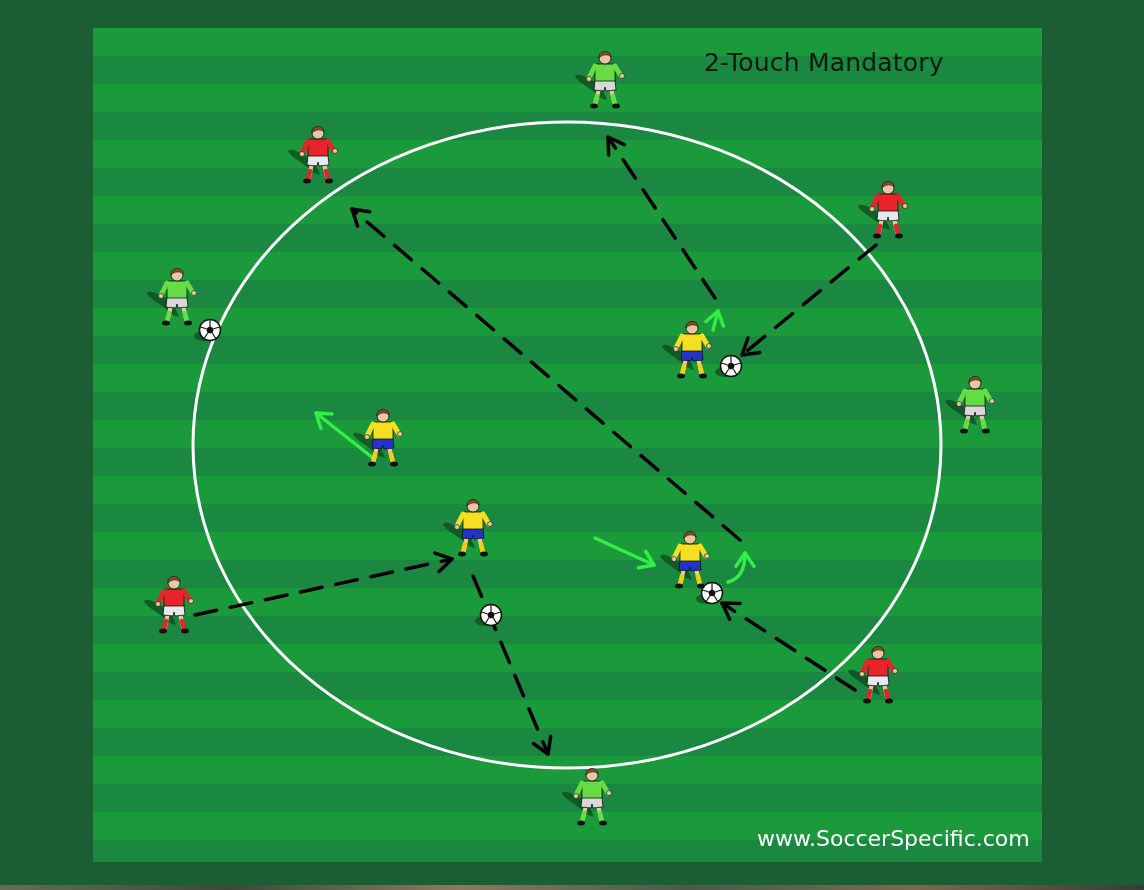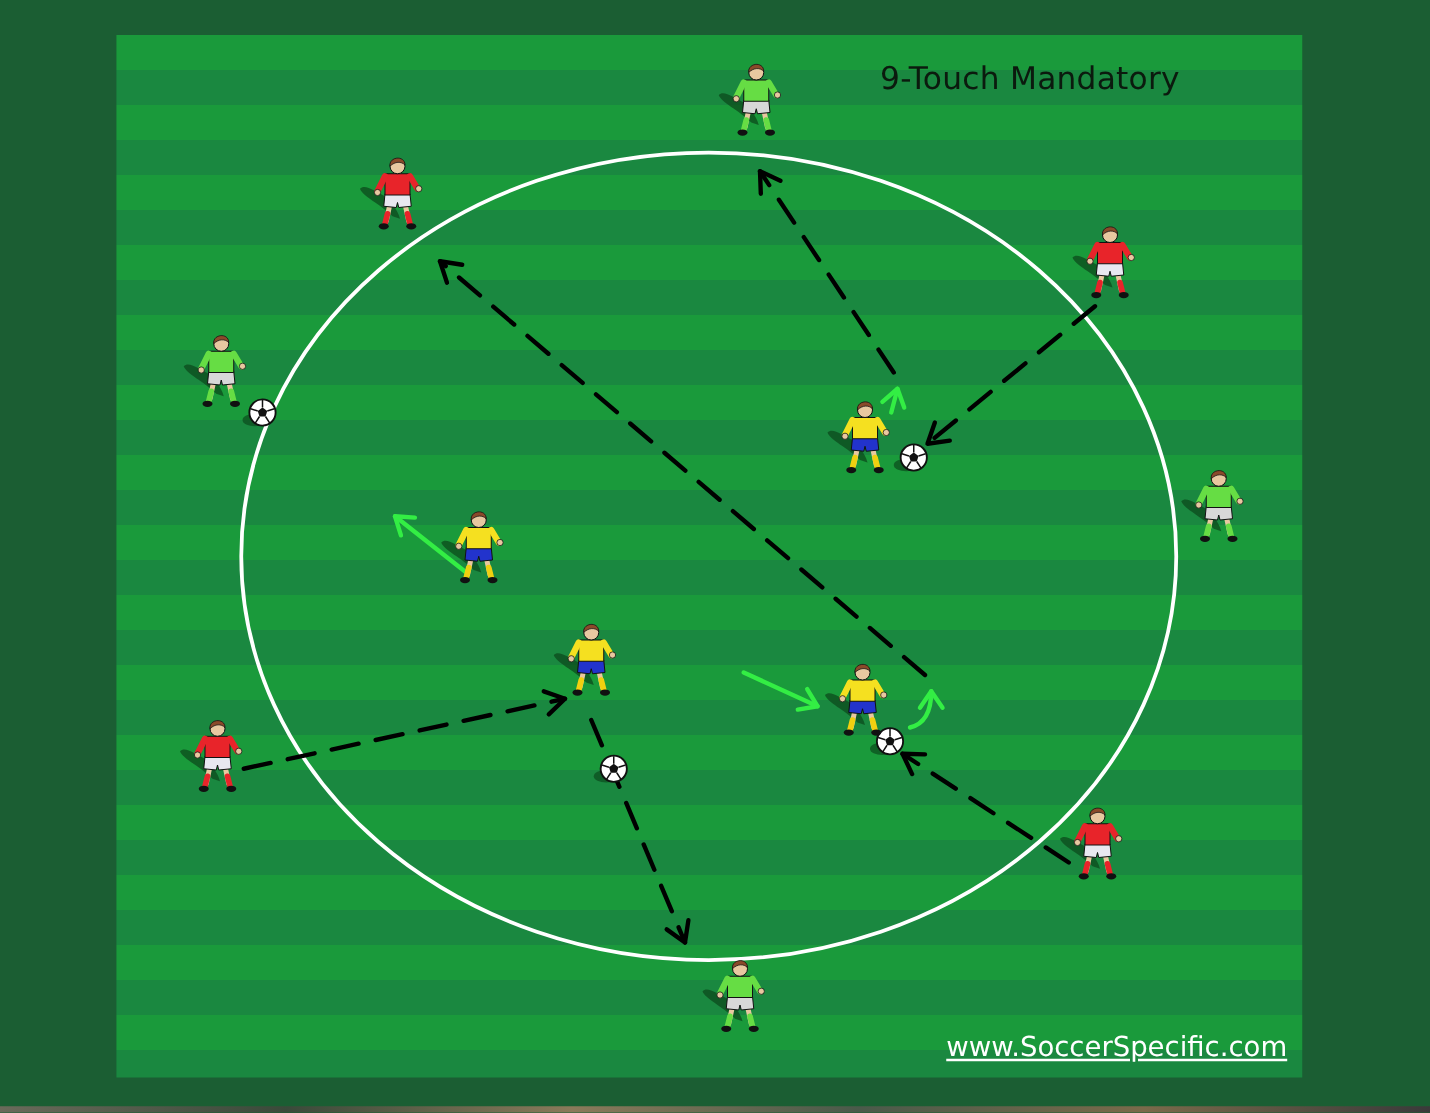--- a/index.html
+++ b/index.html
@@ -22,21 +22,20 @@
   #diagram-svg { position:absolute; left:0; top:0; width:1144px; height:890px; }
   #title-text {
     position:absolute; left:704px; top:48px;
     font-size:25px; color:#0b1a0e; white-space:nowrap;
     font-family:"DejaVu Sans", sans-serif; letter-spacing:0.2px;
   }
   #watermark {
     position:absolute; left:757px; top:826px;
     font-size:22px; color:#ffffff; white-space:nowrap;
     font-family:"DejaVu Sans", sans-serif;
-    text-decoration:underline;
   }
 </style>
 </head>
 <body>
 
 <div id="field">
   <div id="stripes">
       <div class="stripe" style="top: 0px; height: 28px; background: rgb(26, 154, 59);"></div>
       <div class="stripe" style="top: 28px; height: 28px; background: rgb(26, 136, 64);"></div>
       <div class="stripe" style="top: 56px; height: 28px; background: rgb(26, 154, 59);"></div>
@@ -306,15 +305,15 @@
         <path d="M-10,-16 L10,-16 L10,1 L-10,1 Z" fill="#66dd44" stroke="#111" stroke-width="0.8"></path>
         <path d="M-10,-14 L-16,-2 M10,-14 L16,-4" stroke="#66dd44" stroke-width="5" stroke-linecap="round"></path>
         <circle cx="-16" cy="-1" r="2.5" fill="#e8c8a0" stroke="#111" stroke-width="0.6"></circle>
         <circle cx="17" cy="-4" r="2.5" fill="#e8c8a0" stroke="#111" stroke-width="0.6"></circle>
         <circle cx="0" cy="-22" r="6" fill="#e8c8a0" stroke="#111" stroke-width="0.8"></circle>
         <path d="M-6,-22 C-7,-30 6,-31 6,-23 C3,-26 -2,-26 -6,-22 Z" fill="#8a4a2a" stroke="#111" stroke-width="0.6"></path>
       </g>
     </g>
 </svg>
 
-<div id="title-text">9-Touch Mandatory</div>
+<div id="title-text">2-Touch Mandatory</div>
 <div id="watermark">www.SoccerSpecific.com</div>
 <div id="bottom-strip"></div>
 
 </body></html>

